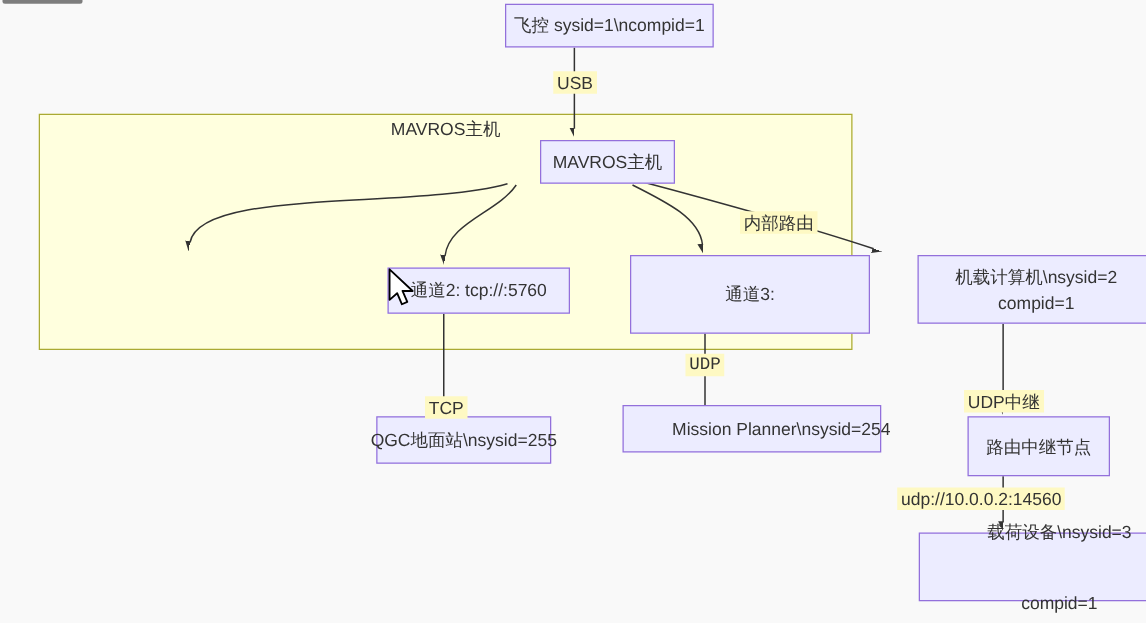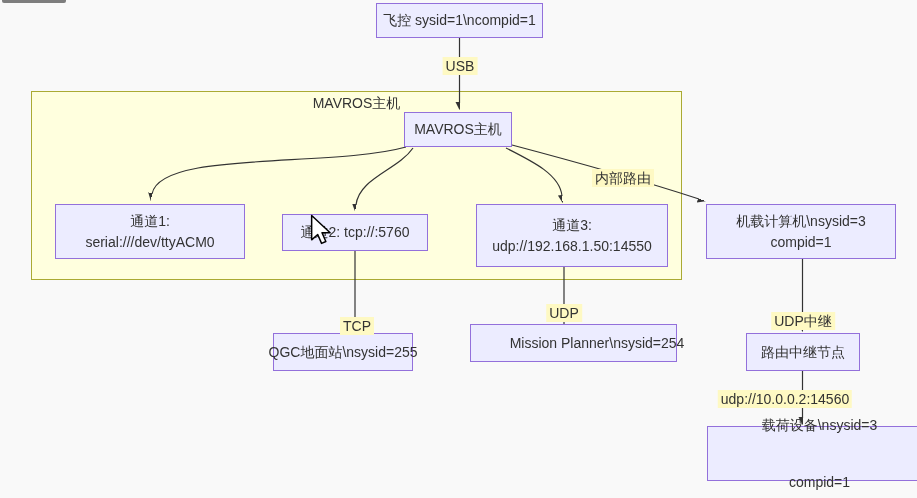--- a/index.html
+++ b/index.html
@@ -27,44 +27,44 @@
   }
 
   svg.edges { position: absolute; left: 0; top: 0; z-index: 3; }
   svg.edges path.edge { fill: none; stroke: #333333; stroke-width: 1.2px; }
 
   .node {
     position: absolute; z-index: 4;
     background: #ececff; border: 1px solid #9370db;
     display: flex; flex-direction: column; align-items: center; justify-content: center;
     font-size: 14px; line-height: 21px; color: #333;
-    text-align: center; white-space: nowrap;
+    text-align: center; white-space: nowrap; margin-left: 28px;
   }
   .node-fc       { left: 376px; top: 3px;   width: 167px; height: 35px; }
   .node-mavros   { left: 404px; top: 112px; width: 108px; height: 35px; }
   .node-ch1      { left: 55px;  top: 204px; width: 190px; height: 55px; }
   .node-ch2      { left: 282px; top: 214px; width: 146px; height: 37px; }
   .node-ch3      { left: 476px; top: 204px; width: 192px; height: 63px; }
   .node-obc      { left: 706px; top: 204px; width: 190px; height: 55px; }
   .node-qgc      { left: 273px; top: 333px; width: 140px; height: 38px; }
   .node-mp       { left: 470px; top: 324px; width: 207px; height: 38px; padding-left: 47px; }
-  .node-relay    { left: 746px; top: 333px; width: 114px; height: 38px; }
+  .node-relay    { left: 746px; top: 333px; width: 114px; height: 48px; }
   .node-payload  { left: 707px; top: 426px; width: 225px; height: 55px; gap: 36px; }
 
   .edge-label {
     position: absolute; z-index: 5;
     background: #fef9c3; color: #333;
     font-size: 14px; line-height: 18px;
     padding: 0 3px; white-space: nowrap;
     transform: translateX(-50%);
   }
   .lbl-usb     { left: 460px; top: 57px; }
   .lbl-int     { left: 623px; top: 169px; }
   .lbl-tcp     { left: 357px; top: 297px; margin-top: 20px; }
-  .lbl-udp     { left: 564px; top: 304px; }
+  .lbl-udp     { left: 564px; top: 283px; font-family: Liberation Mono, monospace; }
   .lbl-relay   { left: 803px; top: 297px; margin-top: 15px; }
   .lbl-udpaddr { left: 785px; top: 390px; }
 
   .cursor { position: absolute; left: 310px; top: 214px; z-index: 9; }
 </style>
 </head>
 <body>
 
 <div class="stage">
 
@@ -99,36 +99,31 @@
   <div class="edge-label lbl-udpaddr">udp://10.0.0.2:14560</div>
 
   <div class="node node-fc">
     <span>飞控 sysid=1\ncompid=1</span>
   </div>
 
   <div class="node node-mavros">
     <span>MAVROS主机</span>
   </div>
 
-  <div class="node node-ch1">
-    <span>通道1:</span>
-    <span>serial:///dev/ttyACM0</span>
-  </div>
 
   <div class="node node-ch2">
     <span>通道2: tcp://:5760</span>
   </div>
 
   <div class="node node-ch3">
     <span>通道3:</span>
-    <span>udp://192.168.1.50:14550</span>
   </div>
 
   <div class="node node-obc">
-    <span>机载计算机\nsysid=3</span>
+    <span>机载计算机\nsysid=2</span>
     <span>compid=1</span>
   </div>
 
   <div class="node node-qgc">
     <span>QGC地面站\nsysid=255</span>
   </div>
 
   <div class="node node-mp">
     <span>Mission Planner\nsysid=254</span>
   </div>

